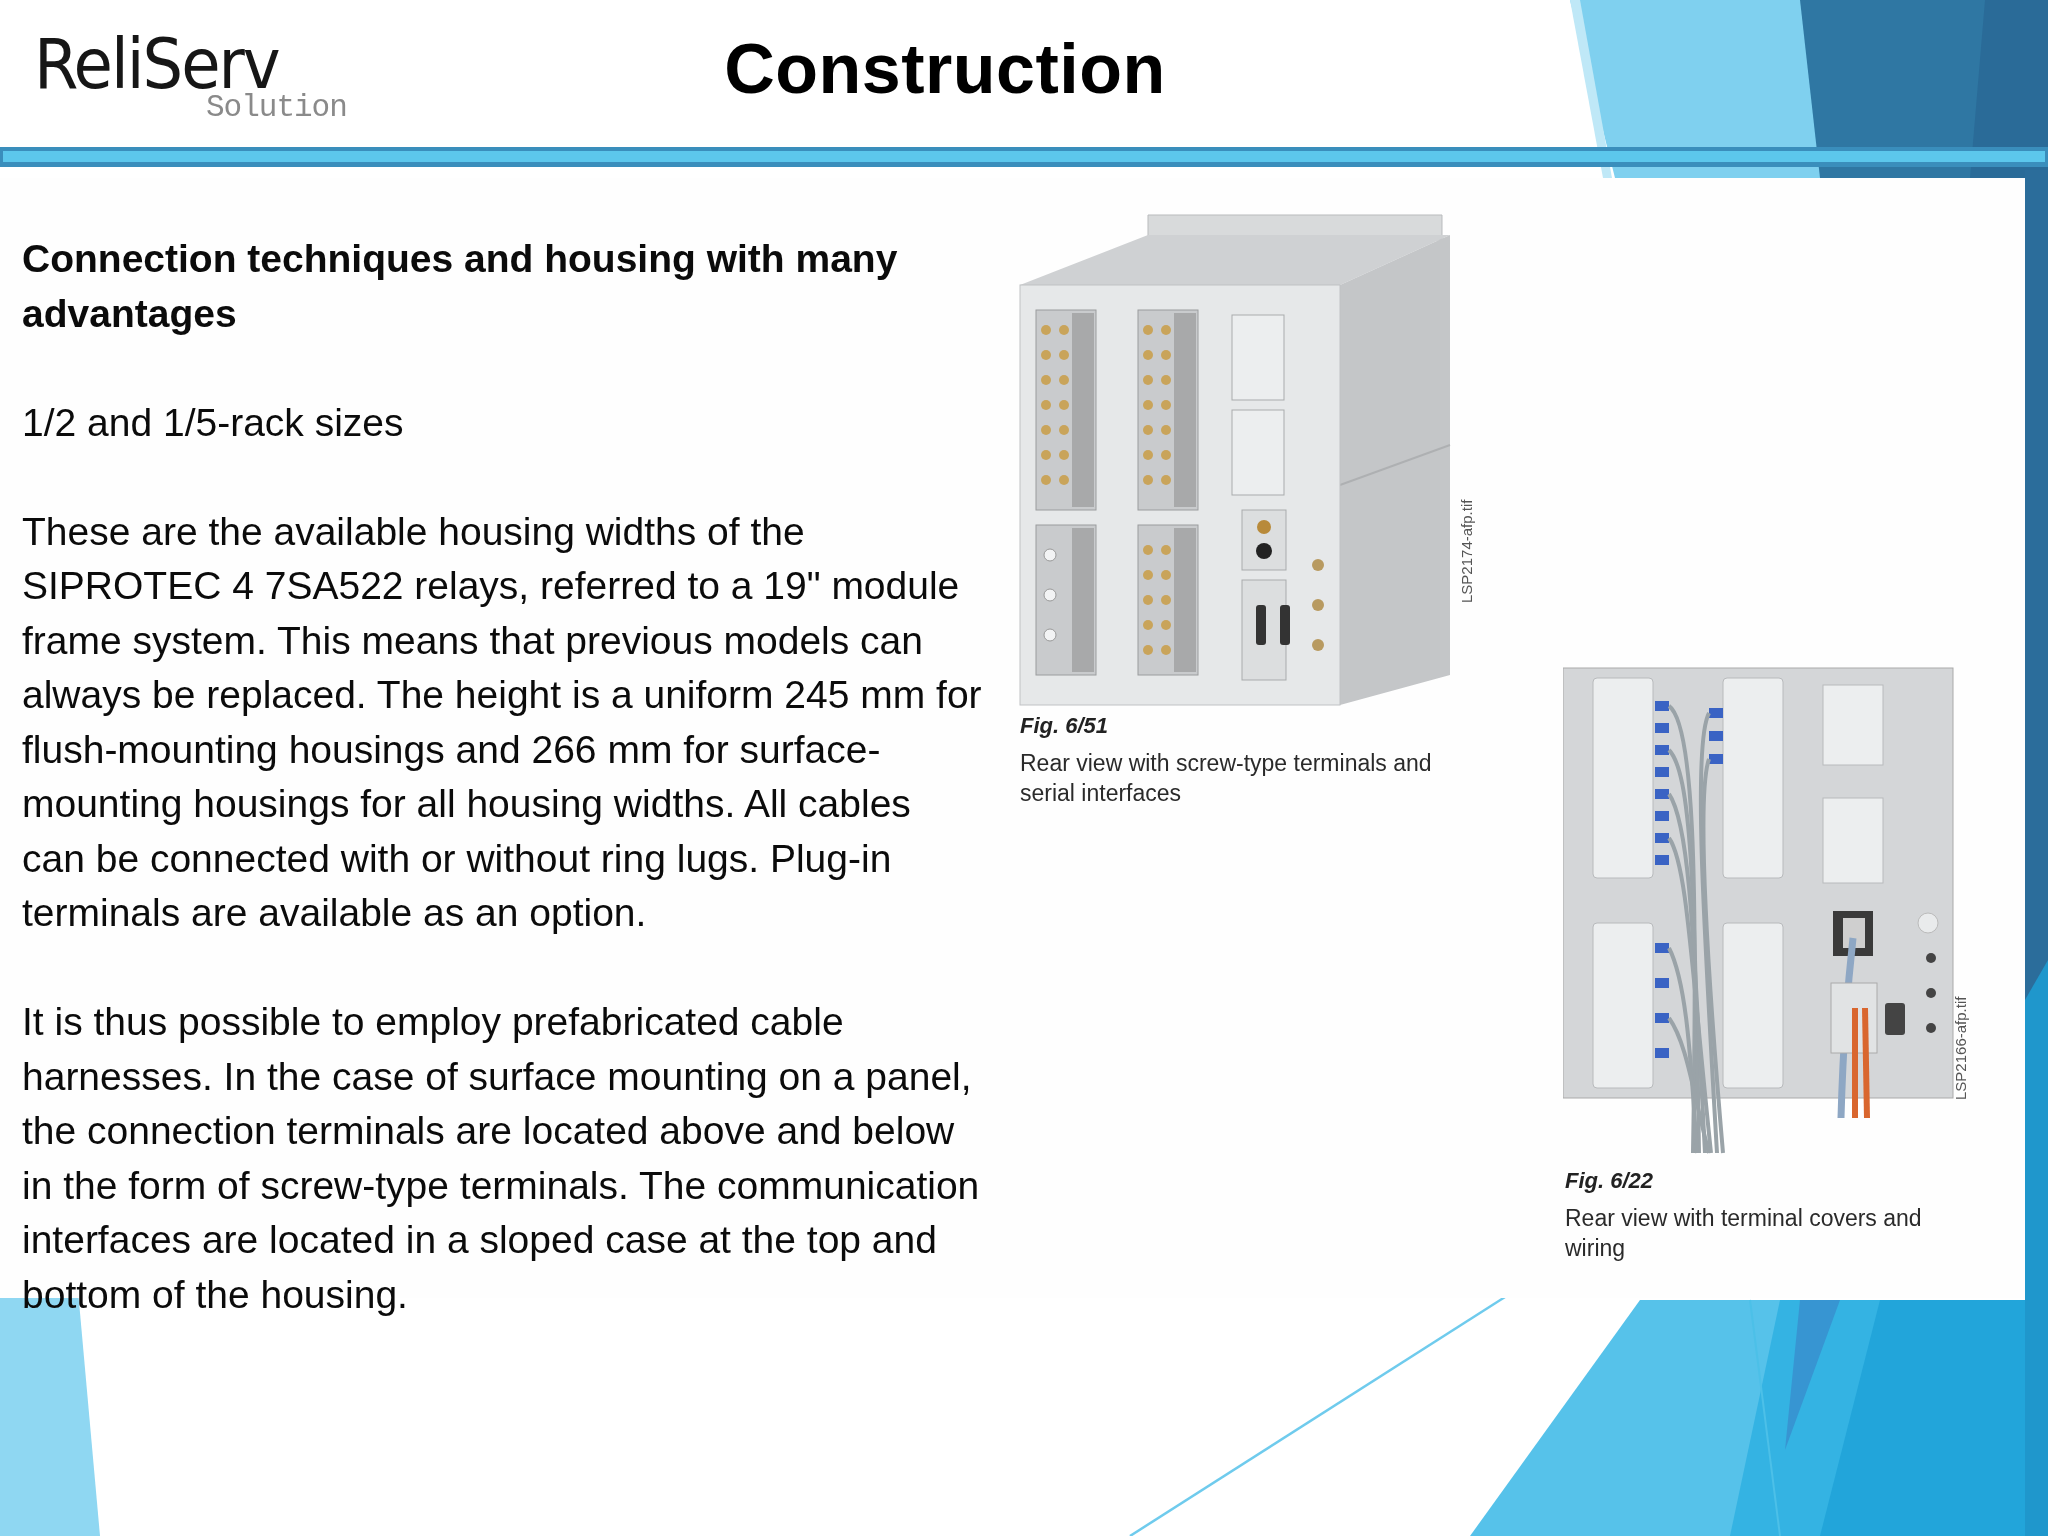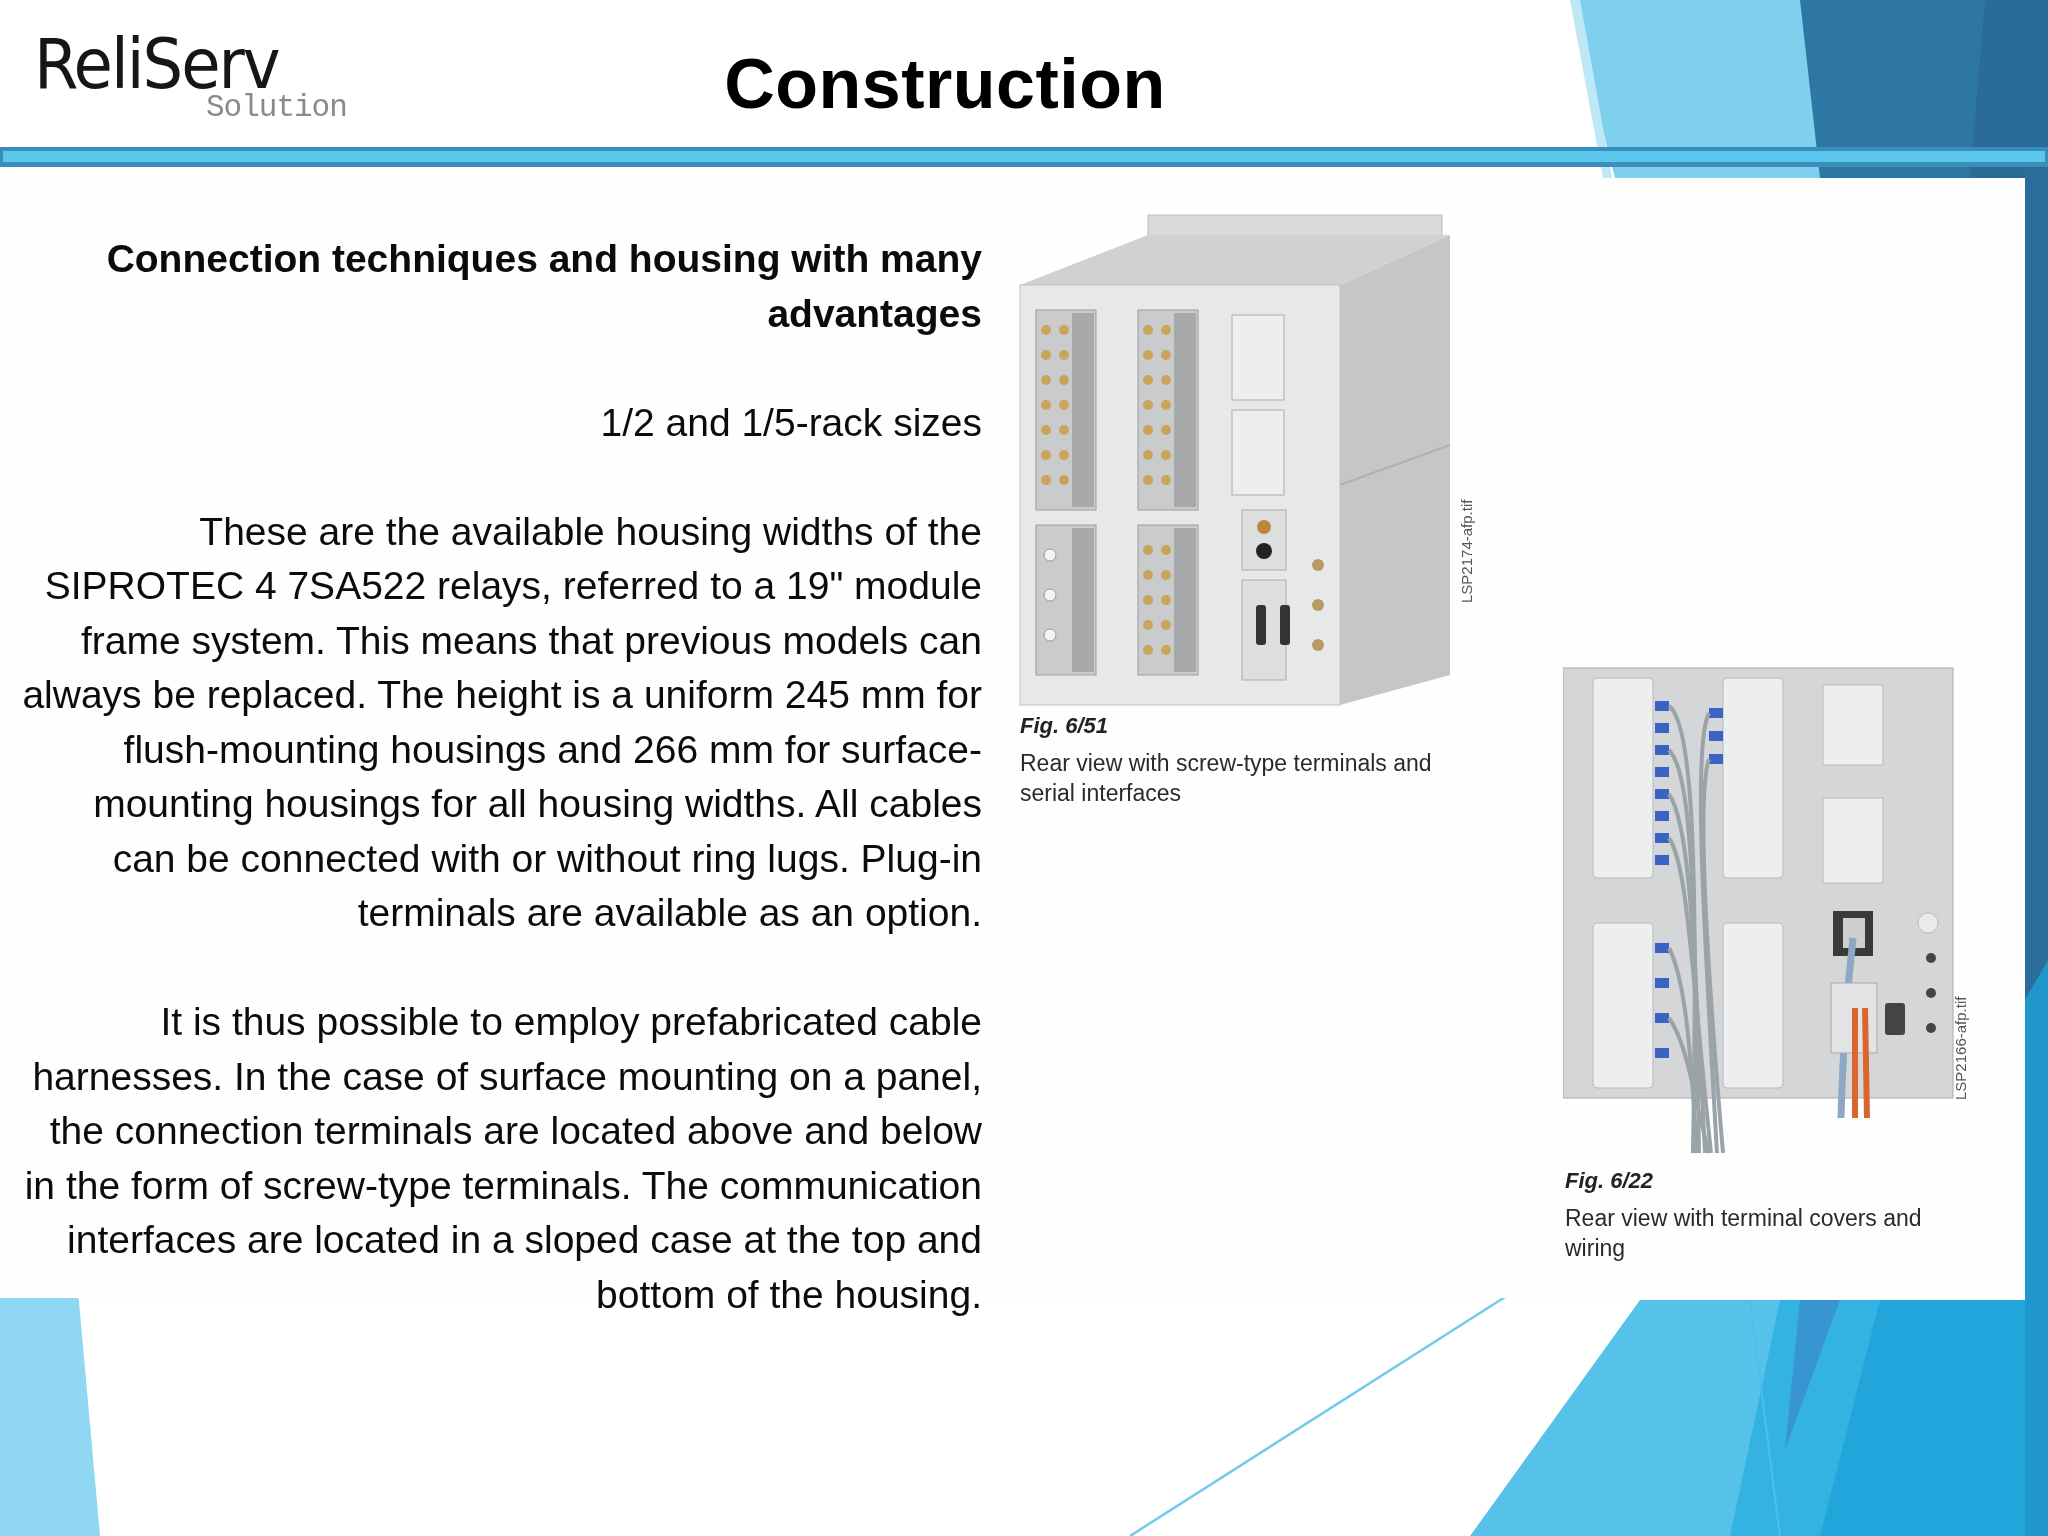--- a/index.html
+++ b/index.html
@@ -17,37 +17,37 @@
     position: absolute; left: 6px; top: 0px;
     font-family: "DejaVu Sans", sans-serif; font-size: 64px; letter-spacing: -2px;
     color: #161616; font-weight: normal; transform: scaleY(1.08); transform-origin: top left;
   }
   .logo-sub {
     position: absolute; left: 178px; top: 66px;
     font-family: Liberation Mono, monospace; font-size: 31px; letter-spacing: -1px;
     color: #8a8a8a;
   }
   .slide-title {
-    position: absolute; left: 620px; top: 44px; width: 650px; text-align: center;
+    position: absolute; left: 620px; top: 29px; width: 650px; text-align: center;
     font-size: 70px; font-weight: bold; color: #000; z-index: 3; letter-spacing: 0.5px;
   }
   .header-rule { position: absolute; left: 0; top: 147px; width: 2048px; height: 20px; z-index: 2; }
   .header-rule .outer { position:absolute; left:0; top:0; width:100%; height:20px; background:#3a8ebc; }
   .header-rule .inner { position:absolute; left:3px; top:4px; right:3px; height:11px; background:#5cc7ec; }
 
   
   .content-panel {
     position: absolute; left: 0; top: 178px; width: 2025px; height: 1120px;
     background: #fefefe; z-index: 1;
   }
 
   
   .body-text {
     position: absolute; left: 22px; top: 232px; width: 960px; z-index: 3;
-    font-size: 39px; line-height: 54.5px; color: #0b0b0b; text-align: right;
+    font-size: 39px; line-height: 54.5px; color: #0b0b0b;
   }
   .heading { font-weight: bold; }
   .para { margin: 0; }
   .gap { height: 54.5px; }
 
   
   .figure { position: absolute; z-index: 3; }
   .fig1 { left: 1010px; top: 205px; width: 480px; height: 610px; }
   .fig2 { left: 1555px; top: 655px; width: 415px; height: 615px; }
   .photo { position: absolute; }

